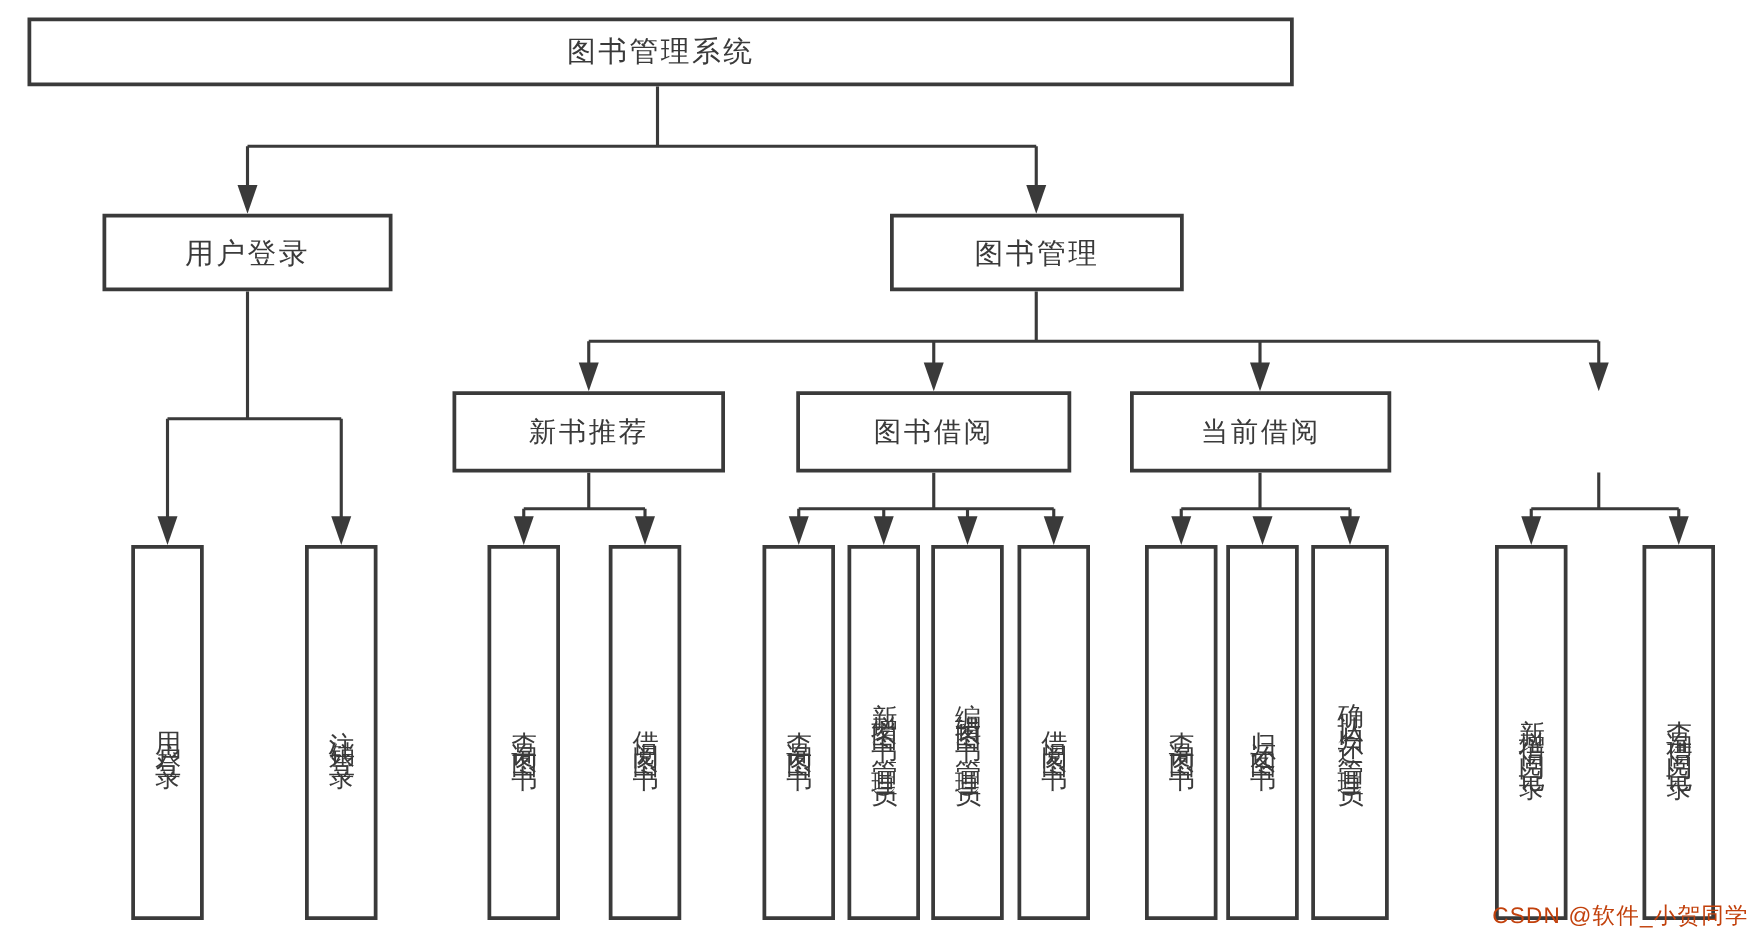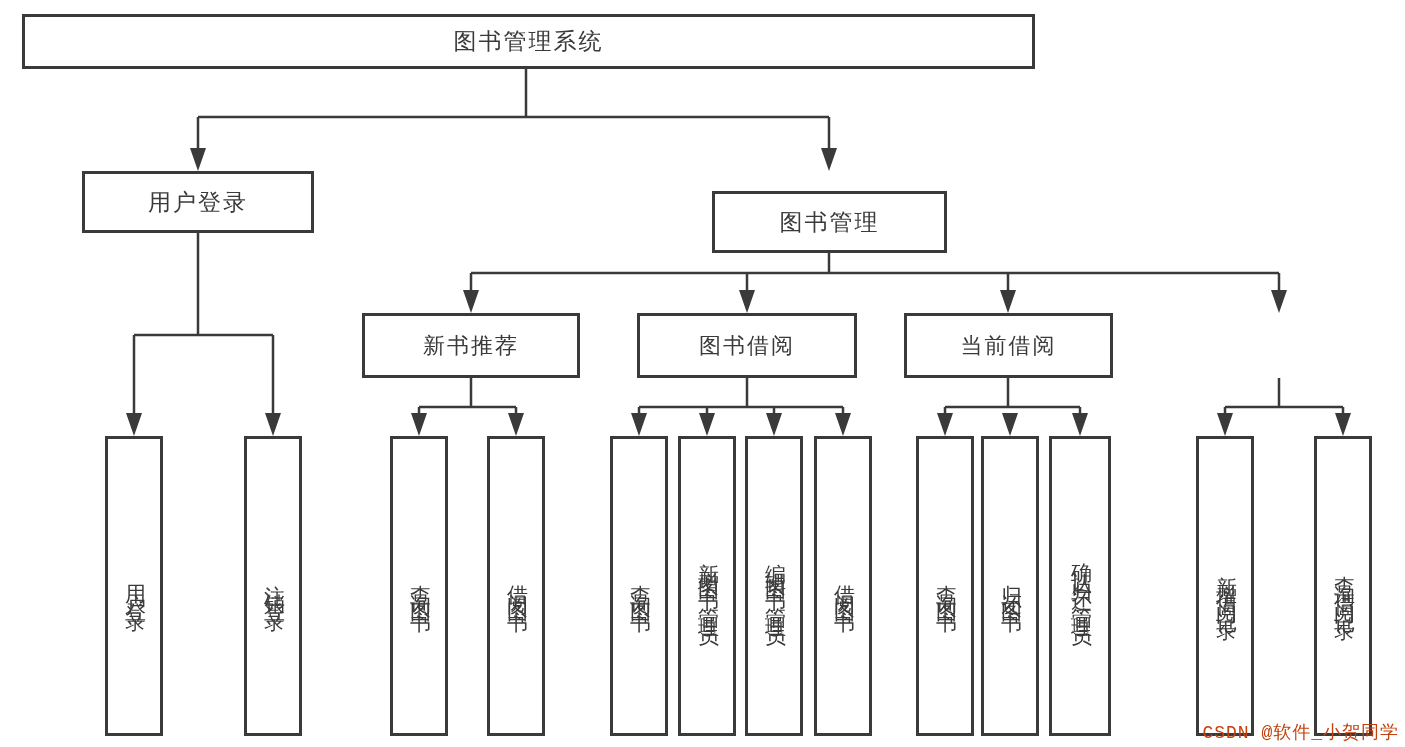--- a/index.html
+++ b/index.html
@@ -1,21 +1,21 @@
 <!DOCTYPE html>
 <html><head>
 <meta charset="utf-8">
 <style>
   html, body { margin: 0; padding: 0; }
   .canvas {
     position: relative;
     width: 1405px;
     height: 747px;
     background: #ffffff;
-    font-family: Liberation Mono, monospace;
+    font-family: Liberation Sans, sans-serif;
     overflow: hidden;
   }
   .connectors {
     position: absolute;
     left: 0;
     top: 0;
     width: 1405px;
     height: 747px;
   }
   .box {
@@ -27,21 +27,21 @@
     align-items: center;
     justify-content: center;
     color: #3a3a3a;
     font-size: 23px;
     letter-spacing: 2px;
     white-space: nowrap;
   }
   .root-box   { left: 22px;  top: 14px;  width: 1013px; height: 55px; }
   .lvl2-box   { top: 171px; height: 62px; }
   .b-user     { left: 82px;  width: 232px; }
-  .b-mgmt     { left: 712px; width: 235px; margin-top: 20px; }
+  .b-mgmt     { left: 712px; width: 235px; }
   .lvl3-box   { top: 313px; height: 65px; font-size: 22px; }
   .b-newrec   { left: 362px;  width: 218px; }
   .b-borrow   { left: 637px;  width: 220px; }
   .b-current  { left: 904px;  width: 209px; }
   .b-records  { left: 1172px; width: 213px; }
   .leaf {
     top: 436px;
     height: 300px;
     width: 58px;
     font-size: 21px;

